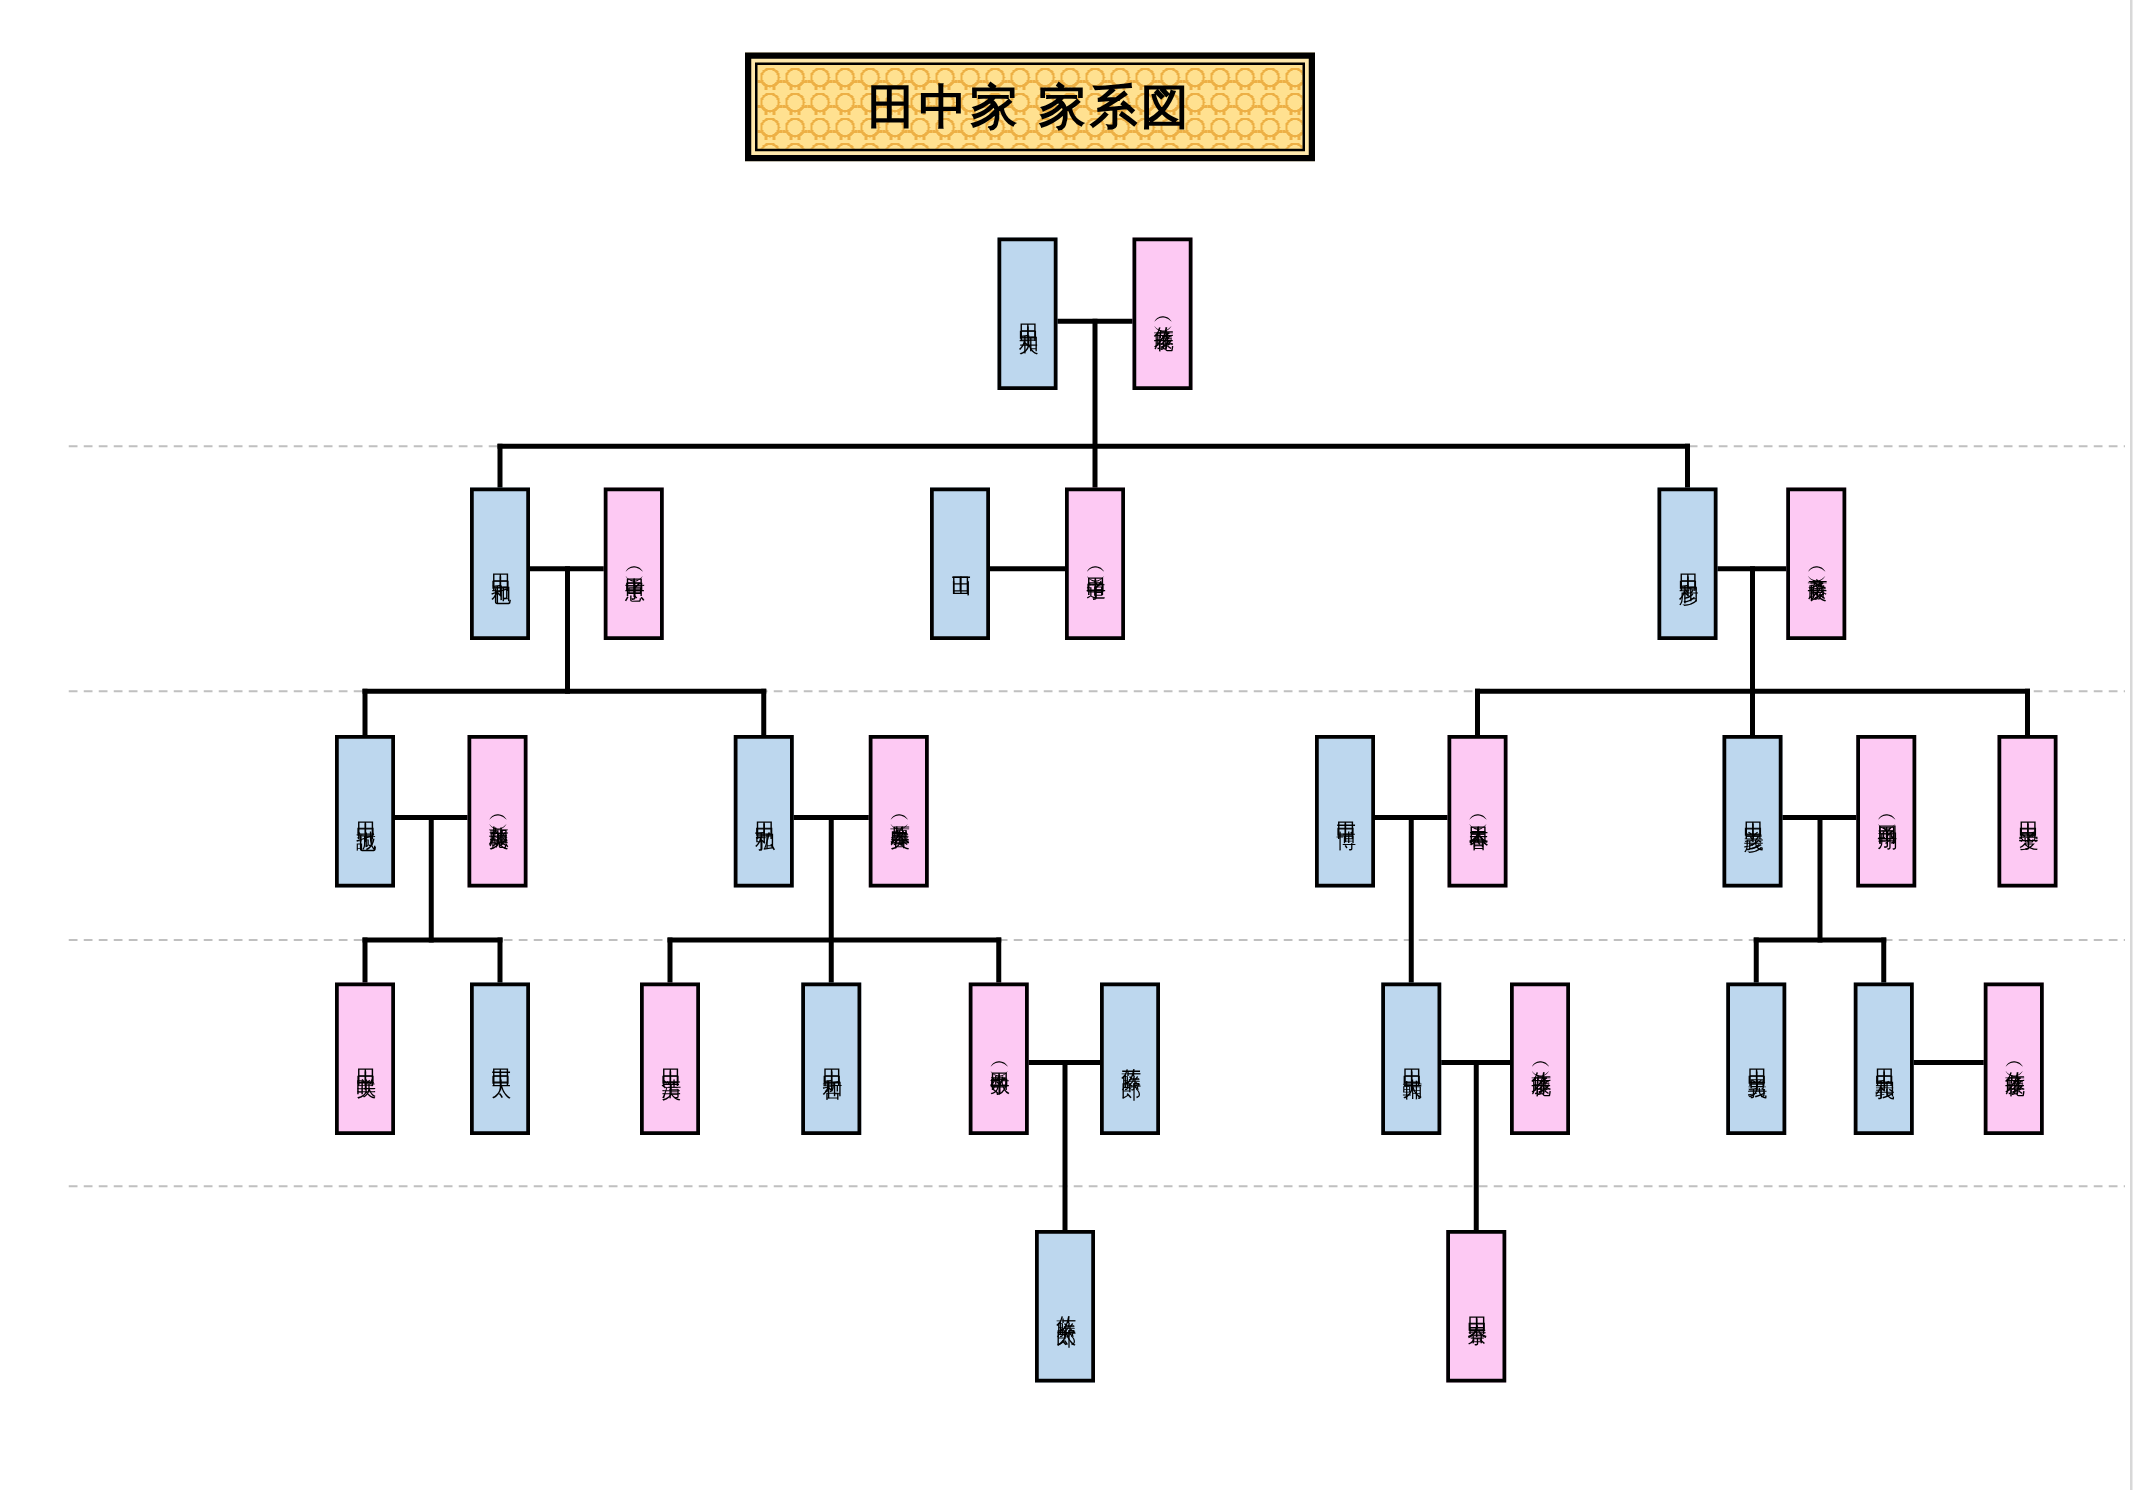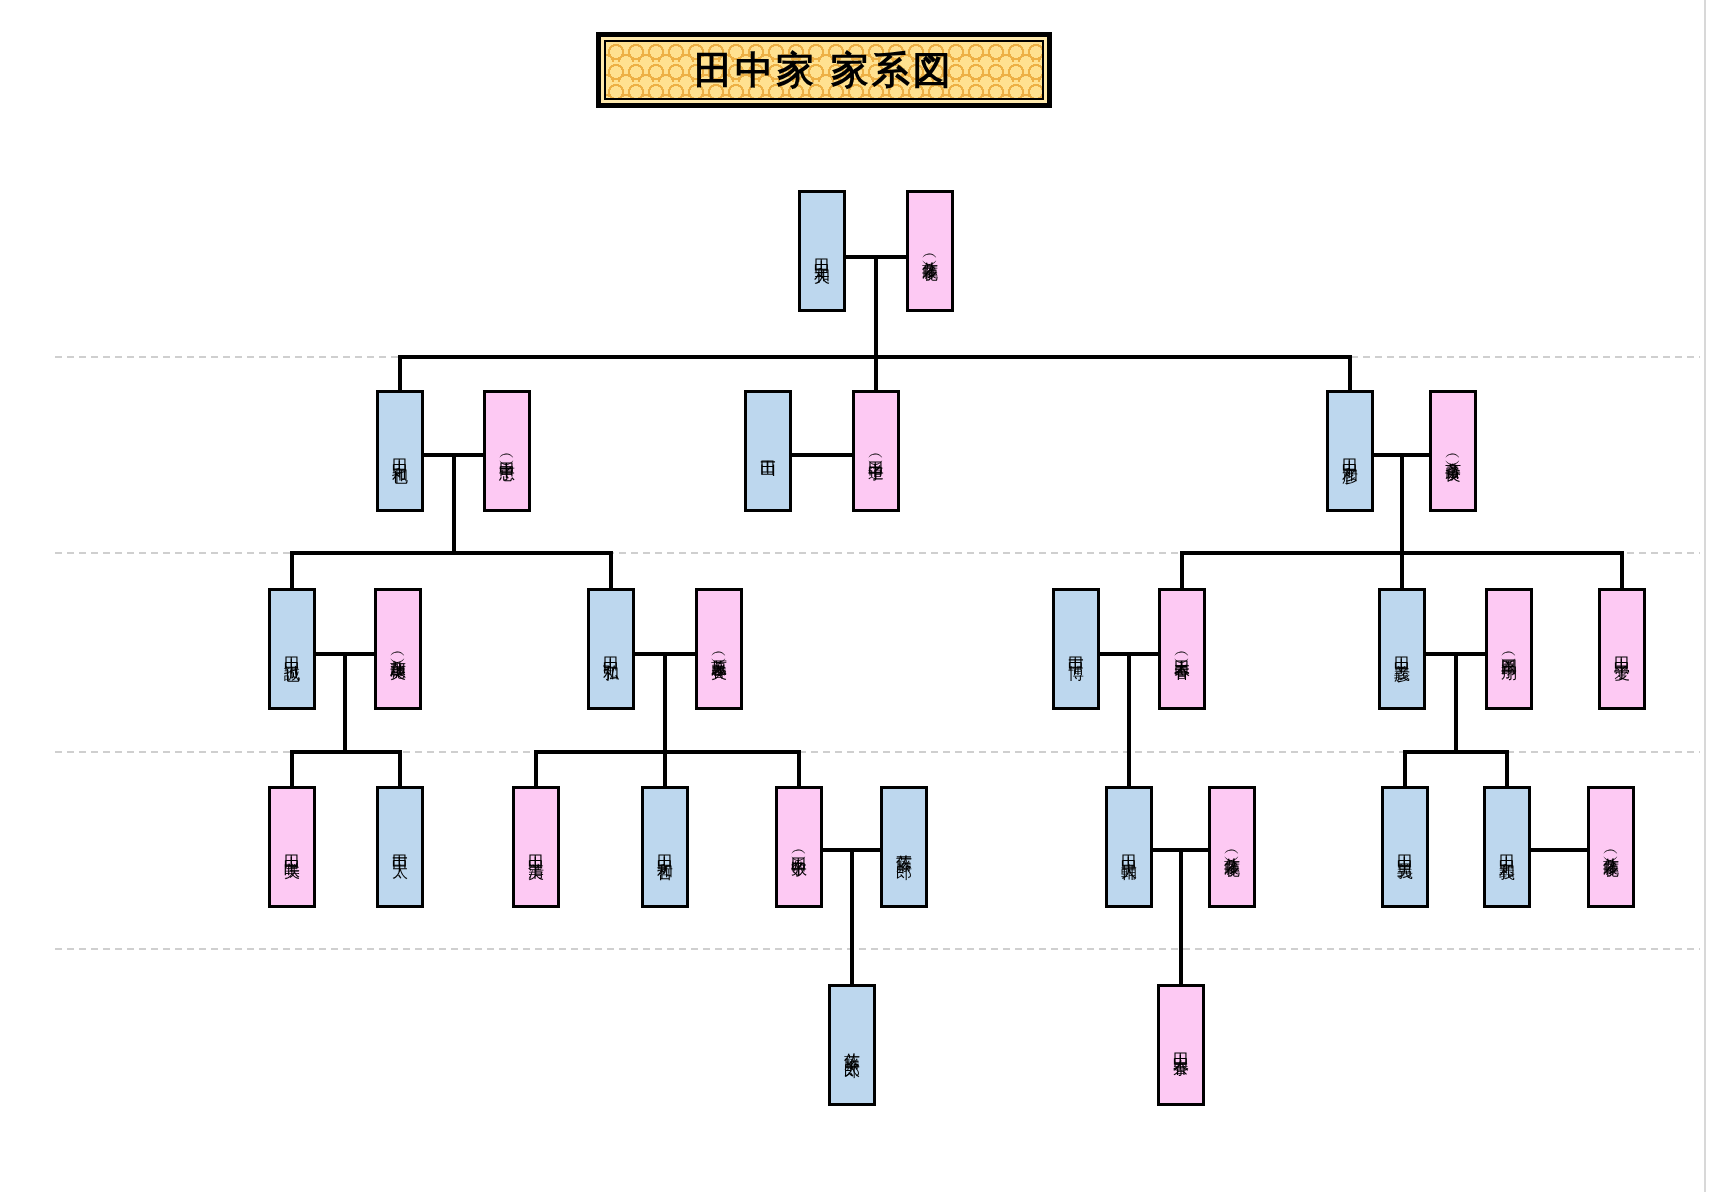--- a/index.html
+++ b/index.html
@@ -3,21 +3,21 @@
 <meta charset="utf-8">
 <style>
   html,body{margin:0;padding:0;background:#fff;}
   #canvas{position:relative;width:1720px;height:1192px;background:#ffffff;overflow:hidden;
           font-family:"Liberation Sans",sans-serif;}
   #lines{position:absolute;left:0;top:0;}
   .conn{stroke:#000000;stroke-width:4;stroke-linecap:square;}
   .gen{stroke:#c0c0c0;stroke-width:1.5;stroke-dasharray:7 5;}
   .edge{stroke:#d8d8d8;stroke-width:2;}
 
-  .banner{position:absolute;left:596px;top:32px;width:456px;height:76px;box-sizing:border-box;
+  .banner{position:absolute;left:596px;top:42px;width:456px;height:87px;box-sizing:border-box;
           border:5px solid #000;background:#ffe9ac;padding:3px;}
   .banner-inner{height:100%;box-sizing:border-box;border:2px solid #000;
           display:flex;align-items:center;justify-content:center;
           background-color:#ffe190;
           background-image:
             radial-gradient(circle at 10px 10px, rgba(0,0,0,0) 6px, #edb045 6px, #edb045 8px, rgba(0,0,0,0) 8px),
             radial-gradient(circle at 0px 20px,  rgba(0,0,0,0) 6px, #edb045 6px, #edb045 8px, rgba(0,0,0,0) 8px),
             radial-gradient(circle at 20px 20px, rgba(0,0,0,0) 6px, #edb045 6px, #edb045 8px, rgba(0,0,0,0) 8px);
           background-size:20px 20px;}
   .banner h1{margin:0;font-size:38px;font-weight:800;letter-spacing:3px;color:#000;}

